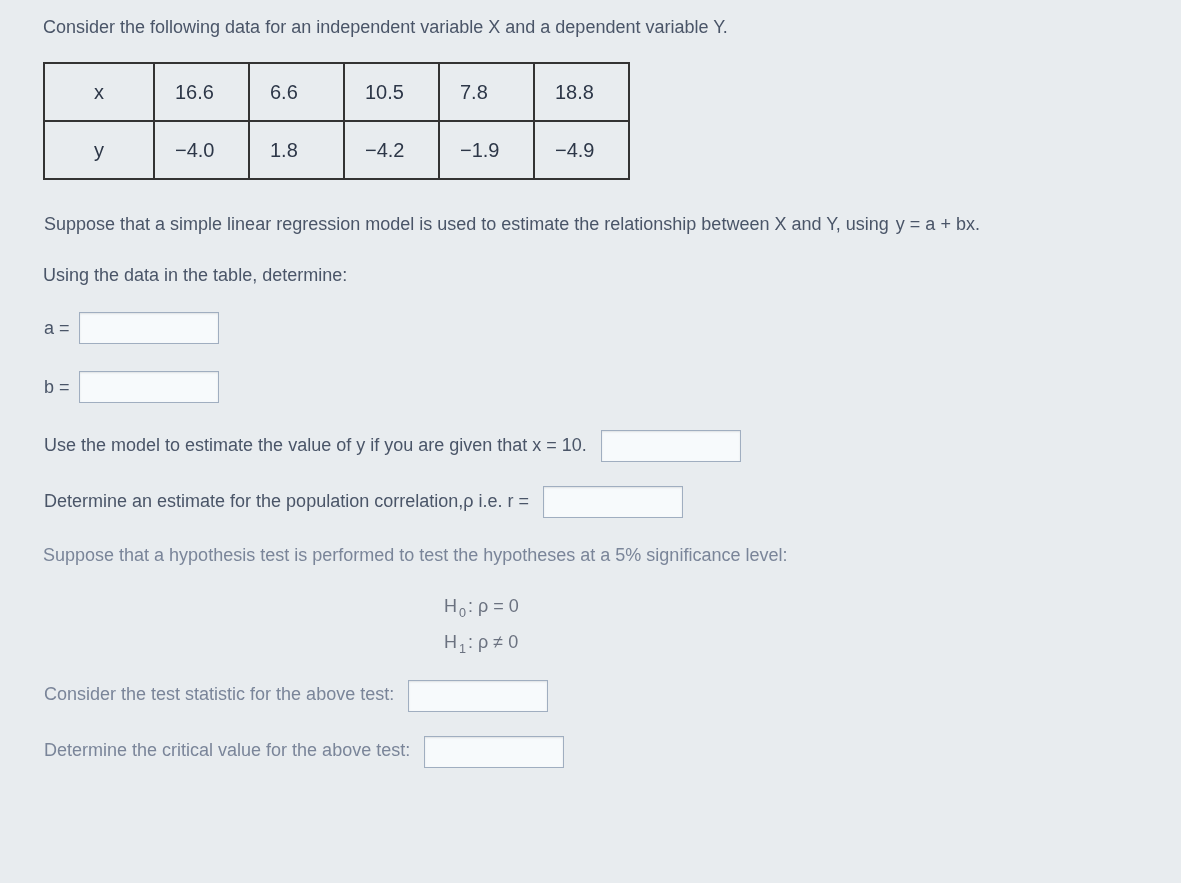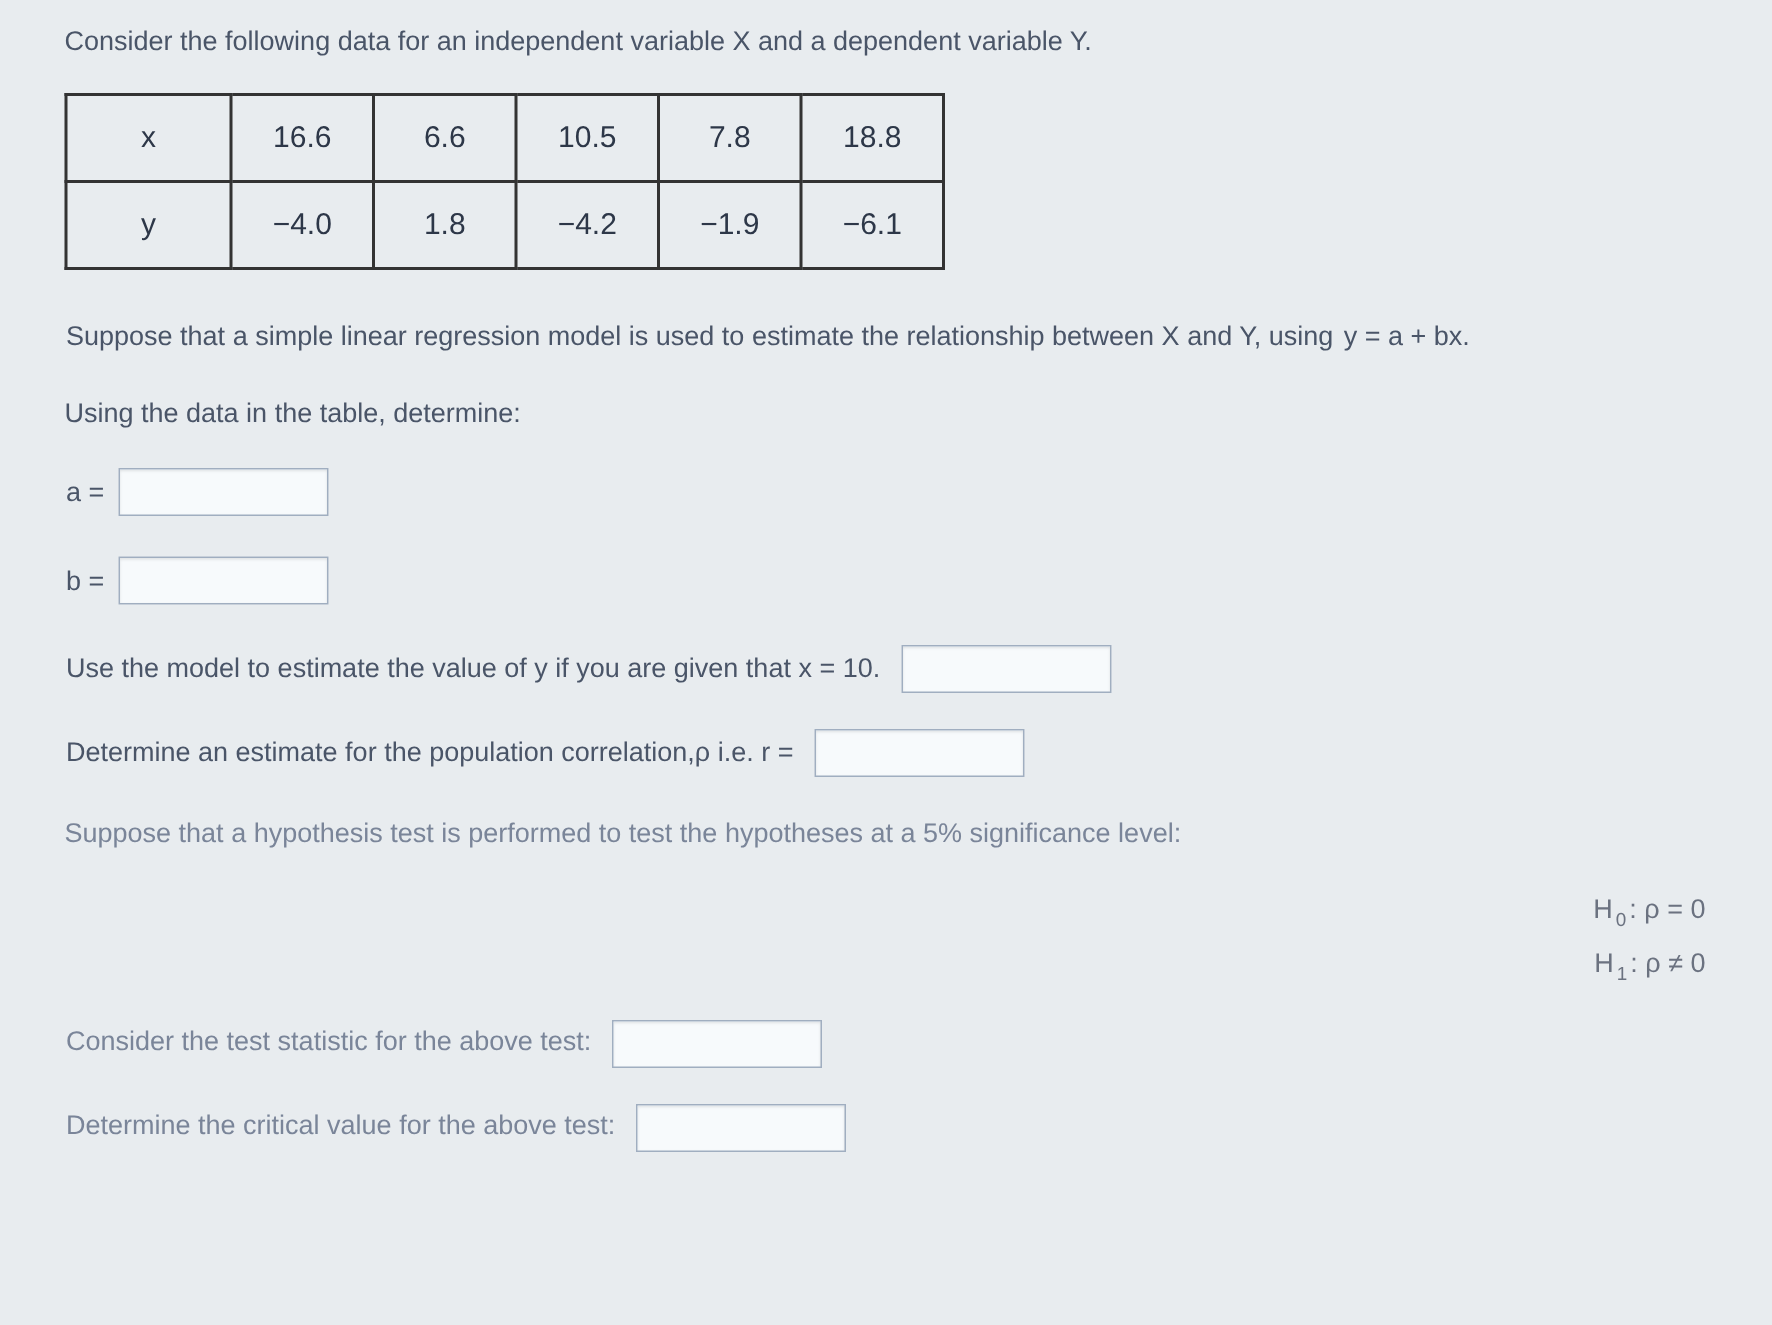--- a/index.html
+++ b/index.html
@@ -20,21 +20,21 @@
       margin-bottom: 20px;
       color: #4a5568;
     }
     .data-table {
       border-collapse: collapse;
       margin-bottom: 30px;
     }
     .data-table td, .data-table th {
       border: 2px solid #333;
       padding: 12px 20px;
-      text-align: center;
+      text-align: left;
       font-size: 20px;
       color: #2d3748;
       min-width: 95px;
     }
     .data-table .header-cell {
       text-align: center;
       font-weight: normal;
       min-width: 110px;
     }
     .paragraph {
@@ -63,21 +63,21 @@
     }
     .text-input-small {
       width: 140px;
     }
     .inline-input {
       display: inline-block;
       vertical-align: middle;
       margin-left: 8px;
     }
     .hypotheses {
-      text-align: right;
+      text-align: left;
       margin: 20px 0;
       padding-left: 400px;
     }
     .hypothesis-line {
       margin-bottom: 5px;
       color: #6b7280;
     }
     .sub {
       font-size: 0.7em;
       vertical-align: sub;
@@ -100,21 +100,21 @@
     <td>10.5</td>
     <td>7.8</td>
     <td>18.8</td>
   </tr>
   <tr>
     <td class="header-cell">y</td>
     <td>−4.0</td>
     <td>1.8</td>
     <td>−4.2</td>
     <td>−1.9</td>
-    <td>−6.1</td>
+    <td>−4.9</td>
   </tr>
 </tbody>
   </table>
 
 <div class="paragraph">
   <span>Suppose that a simple linear regression model is used to estimate the relationship between X and Y, using </span><span class="italic">y = a + bx.</span>
 </div>
 
 <div class="paragraph">Using the data in the table, determine:</div>
 

